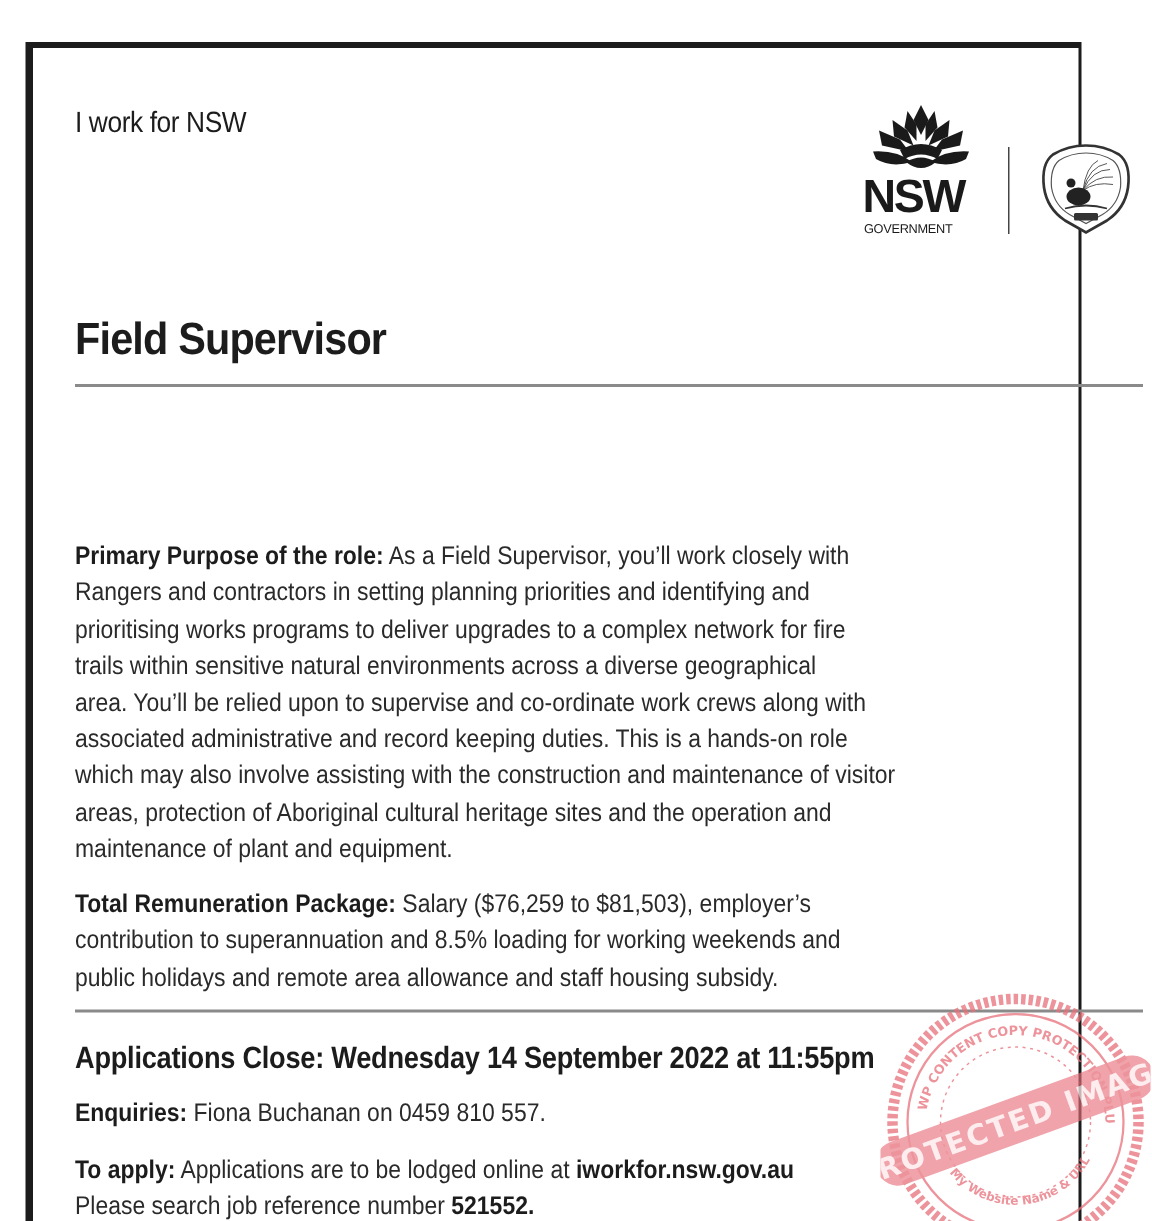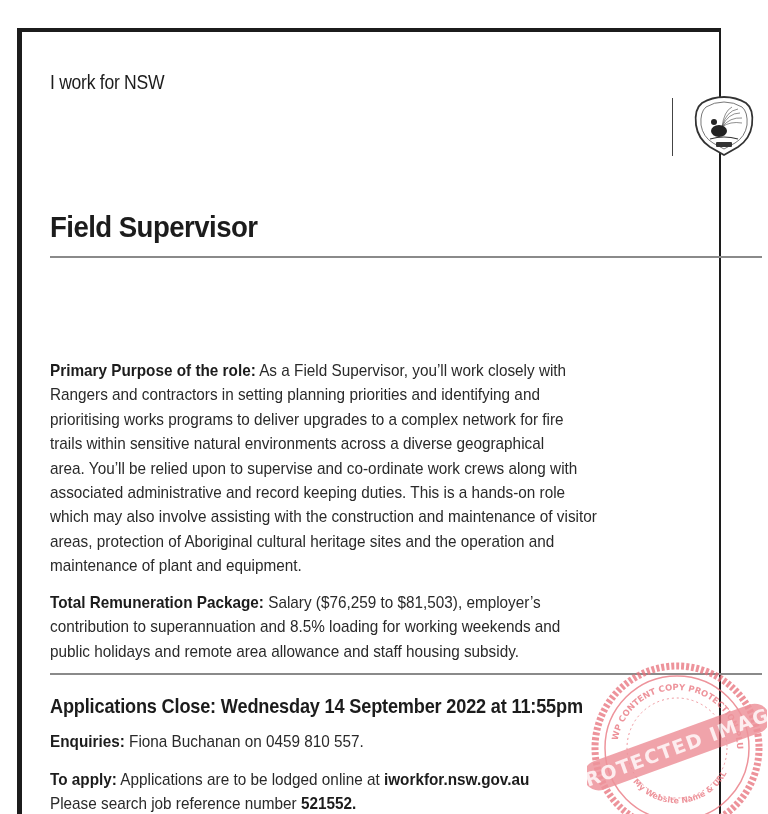--- a/index.html
+++ b/index.html
@@ -34,20 +34,39 @@
   .stamp { position: absolute; left: 565px; top: 626px; width: 180px; height: 180px; pointer-events: none; opacity: 0.75; }
 </style>
 </head>
 <body>
 
 <div class="frame">
 
   <div class="brand">I work for NSW</div>
 
   <div class="logos">
+    <div class="nsw-logo">
+      <svg class="waratah" viewBox="0 0 72 46">
+        <g fill="#1a1a1a">
+          <path d="M36 0 L41 10 L36 20 L31 10 Z"></path>
+          <path d="M27 4 L33 13 L33 24 L25 15 Z"></path>
+          <path d="M45 4 L39 13 L39 24 L47 15 Z"></path>
+          <path d="M17 10 L27 17 L31 27 L18 21 Z"></path>
+          <path d="M55 10 L45 17 L41 27 L54 21 Z"></path>
+          <path d="M8 17 L22 23 L28 31 L10 27 Z"></path>
+          <path d="M64 17 L50 23 L44 31 L62 27 Z"></path>
+          <path d="M22 30 Q36 22 50 30 L47 36 Q36 30 25 36 Z"></path>
+          <path d="M4 31 Q20 30 30 38 Q16 42 6 36 Z"></path>
+          <path d="M68 31 Q52 30 42 38 Q56 42 66 36 Z"></path>
+          <path d="M26 38 Q36 32 46 38 Q36 46 26 38 Z"></path>
+        </g>
+      </svg>
+      <div class="nsw-word">NSW</div>
+      <div class="gov-word">GOVERNMENT</div>
+    </div>
     <div class="logo-divider"></div>
     <svg class="npws-crest" viewBox="0 0 64 62">
       <path d="M32 2 Q44 2 54 8 Q62 14 60 30 Q58 44 46 52 L32 60 L18 52 Q6 44 4 30 Q2 14 10 8 Q20 2 32 2 Z" fill="#fff" stroke="#333" stroke-width="1.8"></path>
       <path d="M32 7 Q42 7 50 12 Q56 17 55 30 Q53 42 43 48 L32 54 L21 48 Q11 42 9 30 Q8 17 14 12 Q22 7 32 7 Z" fill="none" stroke="#555" stroke-width="0.8"></path>
       <g stroke="#444" stroke-width="0.6" fill="none">
         <path d="M30 32 Q34 16 46 14"></path>
         <path d="M30 32 Q36 18 48 18"></path>
         <path d="M30 32 Q38 22 50 23"></path>
         <path d="M30 32 Q38 26 50 28"></path>
         <path d="M30 32 Q32 16 40 12"></path>

